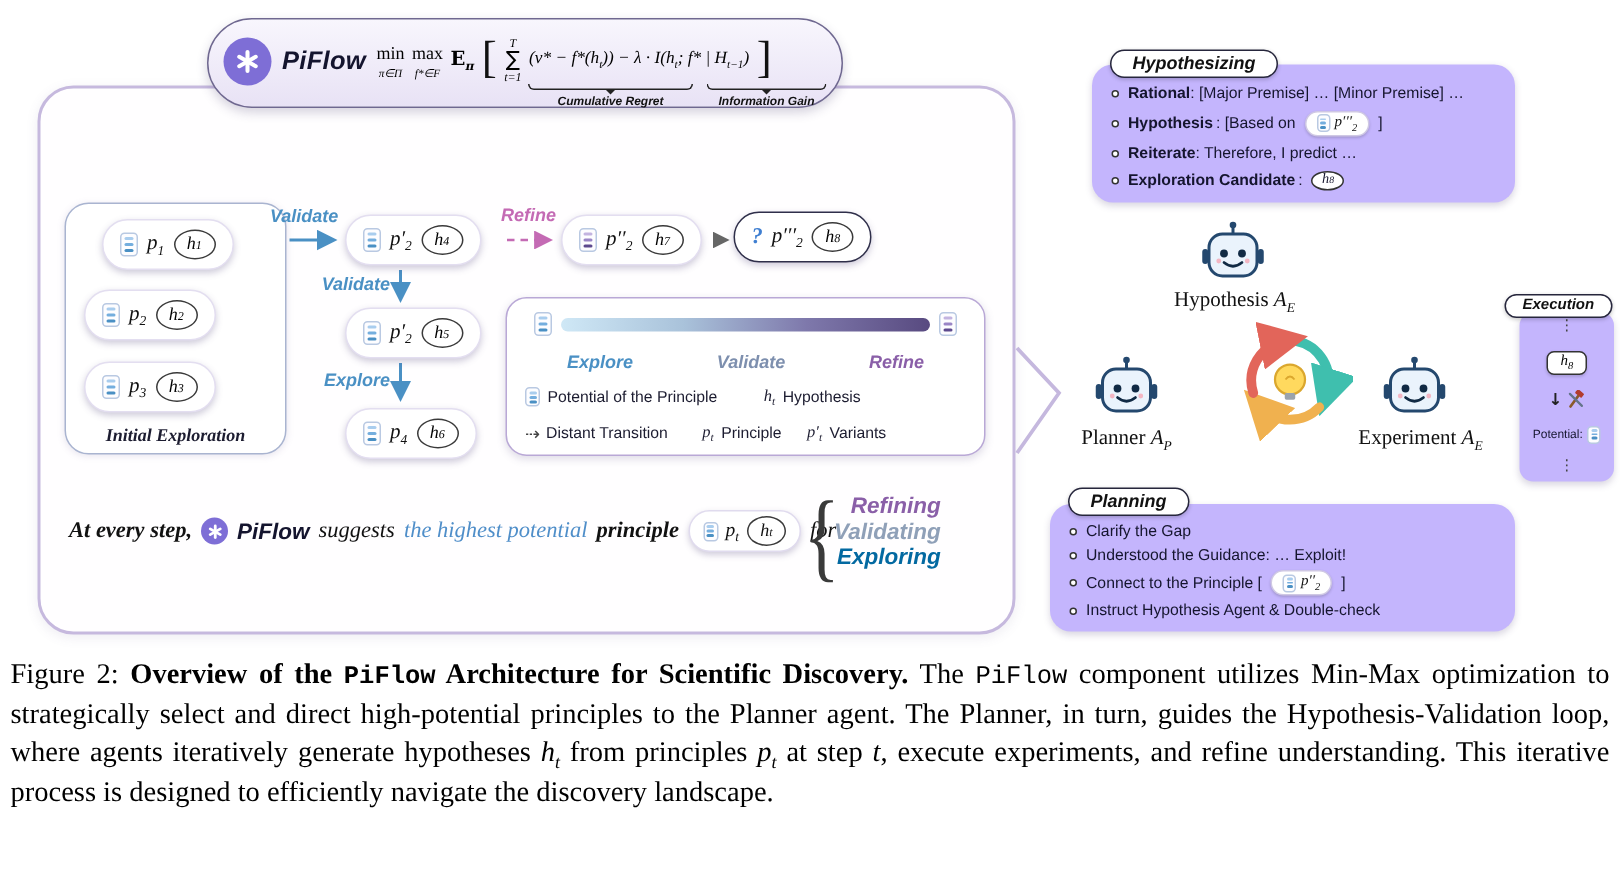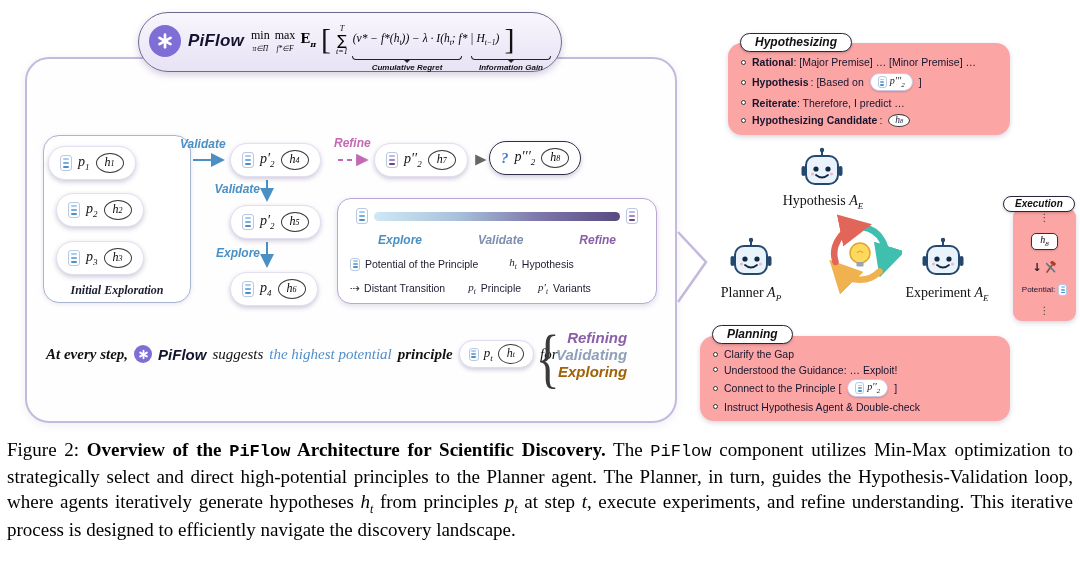--- a/index.html
+++ b/index.html
@@ -89,24 +89,24 @@
   .bt-principle { font-weight:700; }
   .bicon { width:18px; height:18px; border-radius:50%; background:#7e6ed6; flex:none;
     display:flex; align-items:center; justify-content:center; }
   .bpill { display:inline-flex; align-items:center; gap:5px; background:#fff; border:1px solid #e0dbee;
     border-radius:14px; padding:0 9px; height:28px; box-shadow:0 2px 4px rgba(90,80,130,.28); }
   .bpill .mth { font-size:13px; }
   .brace { left:532px; top:325px; font:400 66px/66px "Liberation Serif",serif; color:#3a3a3a;
     transform:scaleX(.75); z-index:2; position:absolute; }
   .opts { left:556px; top:329px; display:flex; flex-direction:column; line-height:22px;
     font:italic 700 15px "Liberation Sans",sans-serif; z-index:2; position:absolute;align-items:flex-end; }
-  .opt-refine { color:#8a5fa8; } .opt-validate { color:#8fa0b8; } .opt-explore { color:#a16207; }
-
-  
-  .lav { background:#fca5a5; border-radius:14px; box-shadow:0 2px 5px rgba(80,70,120,.22); position:absolute; z-index:1; }
+  .opt-refine { color:#8a5fa8; } .opt-validate { color:#8fa0b8; } .opt-explore { color:#0369a1; }
+
+  
+  .lav { background:#c4b5fd; border-radius:14px; box-shadow:0 2px 5px rgba(80,70,120,.22); position:absolute; z-index:1; }
   .hdrpill { position:absolute; z-index:3; background:#fff; border:1.5px solid #26263c; border-radius:13px;
     padding:1px 14px 2px; font:italic 700 12px "Liberation Sans",sans-serif; color:#111;
     box-shadow:0 1px 3px rgba(0,0,0,.22); }
   .bitems { width:100%; height:100%; display:flex; flex-direction:column; justify-content:space-between; }
   .bitem { display:flex; align-items:center; gap:6px; font:10.5px "Liberation Sans",sans-serif; color:#15152e; white-space:nowrap; }
   .bdot { width:5px; height:5px; border:1.2px solid #333; border-radius:50%; background:#fff; flex:none; }
   .bbold { font-weight:700; }
   .minipill { display:inline-flex; align-items:center; gap:3px; background:#fff; border:1px solid #cfc8e4;
     border-radius:10px; padding:1px 7px; box-shadow:0 1px 2px rgba(0,0,0,.18); }
   .minipill .mth { font-size:10px; } .minipill .mth sub { font-size:7px; }
@@ -196,21 +196,21 @@
     </span>
     <span class="ubrace" style="left:213px; top:43px; width:110px;"></span>
     <span class="ulabel" style="left:193px; top:50px; width:150px;">Cumulative Regret</span>
     <span class="ubrace" style="left:332px; top:43px; width:80px;"></span>
     <span class="ulabel" style="left:307px; top:50px; width:130px;">Information Gain</span>
   </div>
 
   <div class="grp"></div>
   <div class="abs grp-label">Initial Exploration</div>
 
-  <div class="pill" style="left:48px; top:146px;">
+  <div class="pill" style="left:68px; top:146px;">
     <span class="batt">
         <i></i>
         <i></i>
         <i></i>
       </span>
     <span class="mth"><span>p</span><sub>1</sub></span>
     <span class="opill">
         <span>h</span>
         <sub>1</sub>
       </span>
@@ -397,21 +397,21 @@
           <span class="mth"><span>p′′′</span><sub>2</sub></span>
         </span>
         <span>]</span>
       </div>
       <div class="bitem">
         <span class="bdot"></span>
         <span><span class="bbold">Reiterate</span><span>: Therefore, I predict …</span></span>
       </div>
       <div class="bitem">
         <span class="bdot"></span>
-        <span class="bbold">Hypothesizing Candidate</span>
+        <span class="bbold">Exploration Candidate</span>
         <span style="margin-left:-4px;">:</span>
         <span class="minioval">
             <span>h</span>
             <sub>8</sub>
           </span>
       </div>
     </div>
   </div>
 
   <svg class="robot" style="left:800px; top:146px;" viewBox="0 0 44 46">

